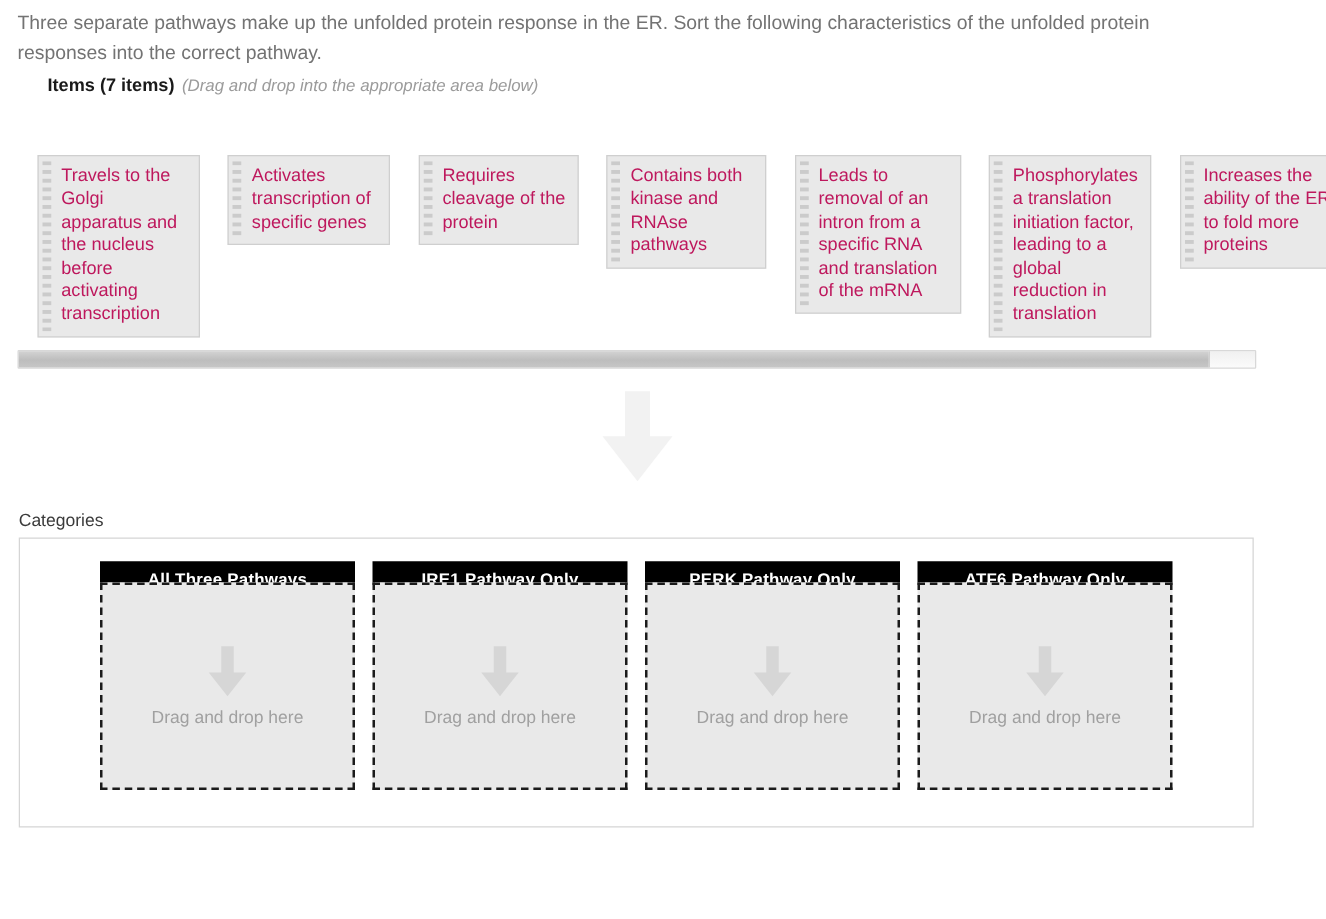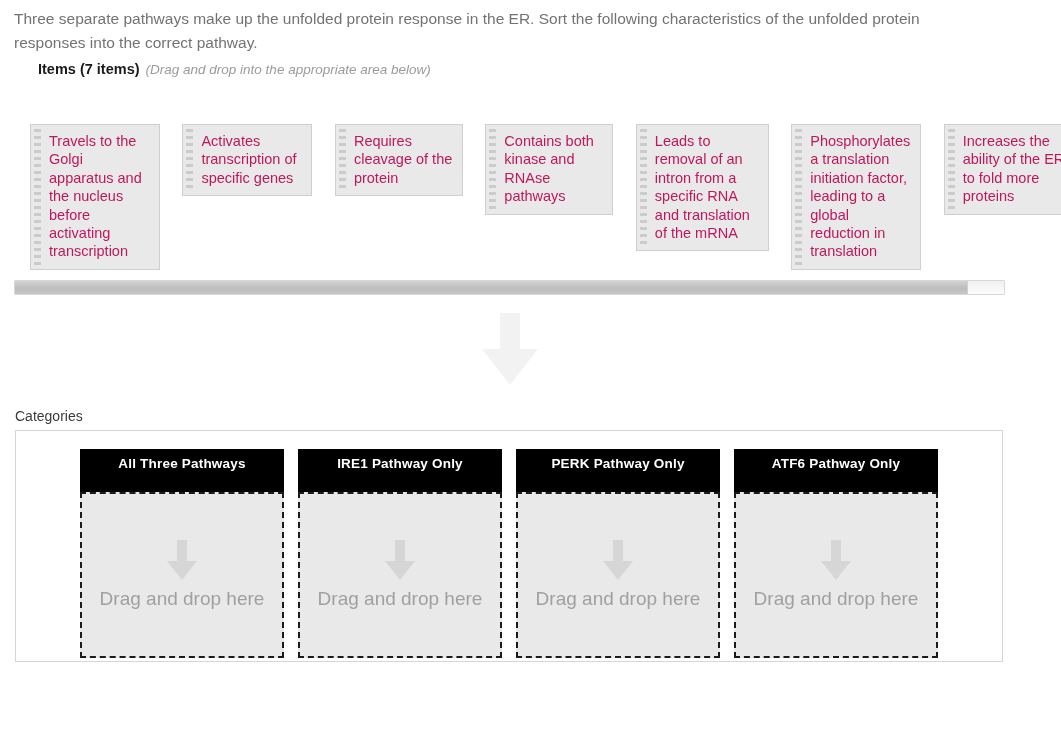--- a/index.html
+++ b/index.html
@@ -178,21 +178,21 @@
   .category-col {
     width: 204px;
   }
   .category-header {
     background: #000000;
     color: #ffffff;
     font-size: 13.5px;
     font-weight: bold;
     text-align: center;
     line-height: 29px;
-    height: 43px;
+    height: 17px;
     letter-spacing: 0.2px;
   }
   .dropzone {
     height: 166px;
     border: 2px dashed #1b1b1b;
     background: #e9e9e9;
     box-sizing: border-box;
     position: relative;
     display: flex;
     flex-direction: column;
@@ -217,21 +217,21 @@
     position: absolute;
     left: 0;
     top: 21px;
     width: 0;
     height: 0;
     border-left: 15px solid transparent;
     border-right: 15px solid transparent;
     border-top: 19px solid #d6d6d6;
   }
   .dz-text {
-    font-size: 19px;
+    font-size: 14px;
     color: #a0a0a0;
   }
 </style>
 </head>
 <body>
 
 <div class="prompt">Three separate pathways make up the unfolded protein response in the ER. Sort the following characteristics of the unfolded protein responses into the correct pathway.</div>
 
 <div class="items-header">
   <span class="items-title">Items (7 items)</span><span class="items-hint">(Drag and drop into the appropriate area below)</span>

